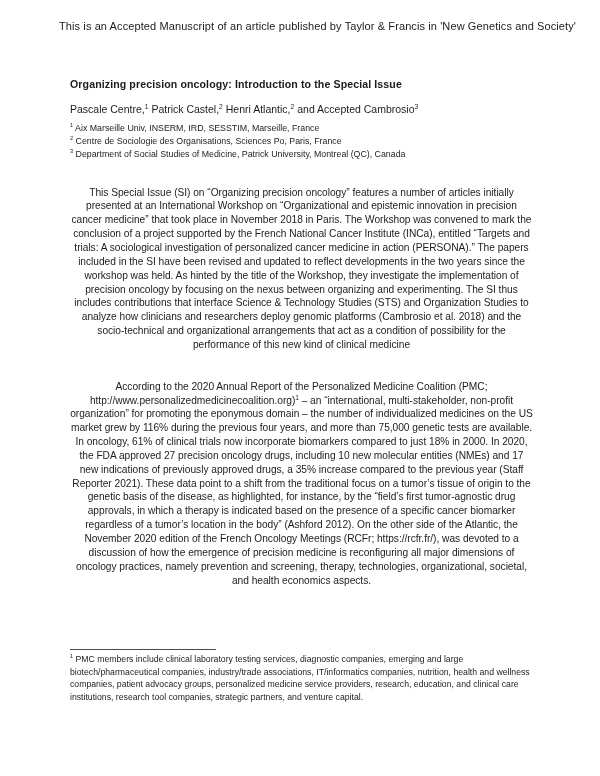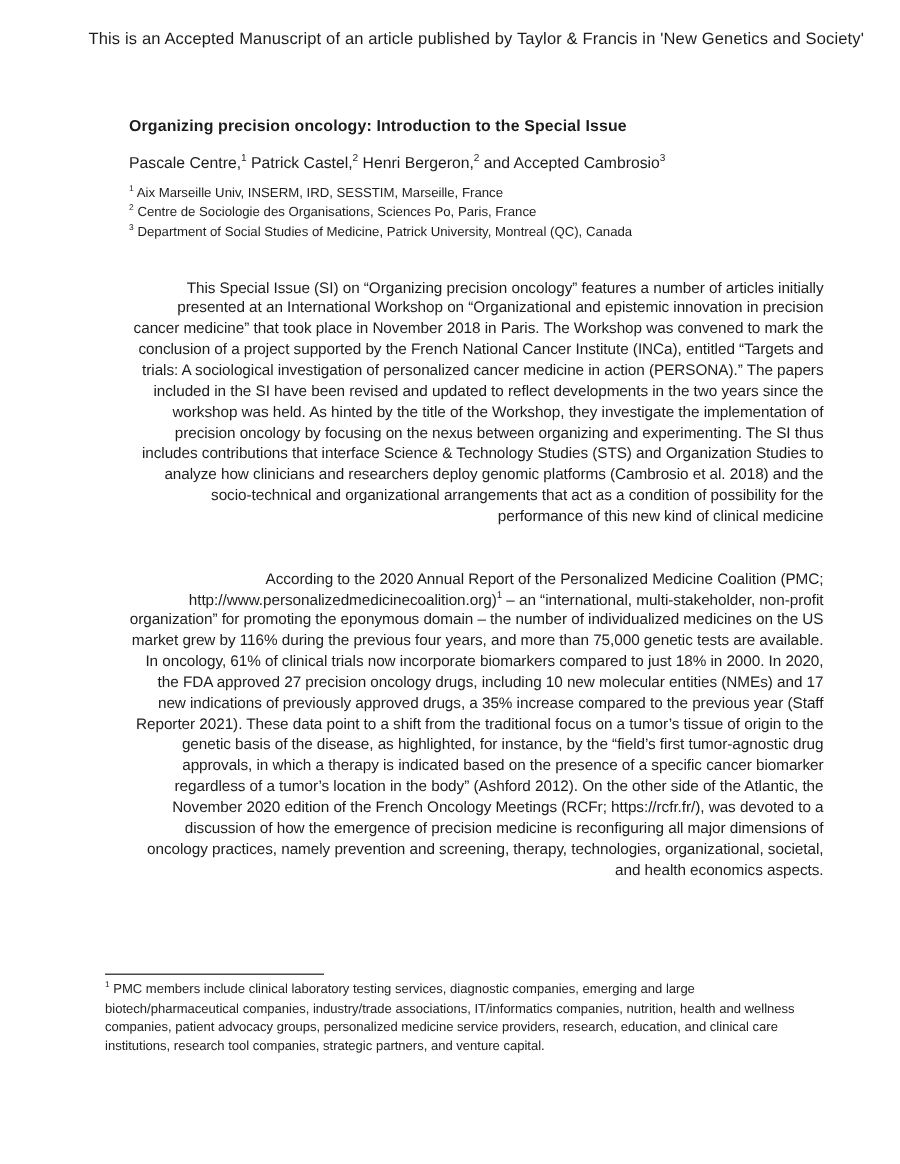--- a/index.html
+++ b/index.html
@@ -22,21 +22,21 @@
     top: 15px;
     width: 555px;
     font-size: 11px;
     line-height: 23px;
     letter-spacing: 0.1px;
     color: #1c1c1c;
     margin-left: 32px;
   }
   .content {
     position: absolute;
-    left: 86px;
+    left: 70px;
     top: 70px;
     width: 463px;
     color: #1c1c1c;
   }
   .article-title {
     margin: 8px 0 0 0;
     font-size: 10.6px;
     font-weight: bold;
     letter-spacing: 0.1px;
   }
@@ -52,21 +52,21 @@
   .affiliations {
     margin-top: 7px;
     font-size: 8.8px;
     line-height: 13.2px;
   }
   .affiliation { white-space: nowrap; }
   .body-para {
     font-size: 10.2px;
     line-height: 13.85px;
     letter-spacing: -0.03px;
-    text-align: right;
+    text-align: center;
   }
   .para-1 { margin-top: 24px; }
   .para-2 { margin-top: 28px; }
   .footnote-block {
     position: absolute;
     left: 70px;
     top: 649px;
     width: 462px;
   }
   .footnote-separator {
@@ -87,21 +87,21 @@
 <div class="page">
 
   <div class="notice">
     <div>This is an Accepted Manuscript of an article published by Taylor &amp; Francis in 'New Genetics and Society'</div>
   </div>
 
   <div class="content">
 
     <h1 class="article-title">Organizing precision oncology: Introduction to the Special Issue</h1>
 
-    <div class="byline"><span><span>Pascale Centre,</span><sup>1</sup></span><span><span> Patrick Castel,</span><sup>2</sup></span><span><span> Henri Bergeron,</span><sup>2</sup></span><span><span> and Accepted Cambrosio</span><sup>3</sup></span></div>
+    <div class="byline"><span><span>Pascale Centre,</span><sup>1</sup></span><span><span> Patrick Castel,</span><sup>2</sup></span><span><span> Henri Atlantic,</span><sup>2</sup></span><span><span> and Accepted Cambrosio</span><sup>3</sup></span></div>
 
     <div class="affiliations">
       <div class="affiliation"><sup>1</sup><span> Aix Marseille Univ, INSERM, IRD, SESSTIM, Marseille, France</span></div>
       <div class="affiliation"><sup>2</sup><span> Centre de Sociologie des Organisations, Sciences Po, Paris, France</span></div>
       <div class="affiliation"><sup>3</sup><span> Department of Social Studies of Medicine, Patrick University, Montreal (QC), Canada</span></div>
     </div>
 
     <p class="body-para para-1">This Special Issue (SI) on “Organizing precision oncology” features a number of articles initially presented at an International Workshop on “Organizational and epistemic innovation in precision cancer medicine” that took place in November 2018 in Paris. The Workshop was convened to mark the conclusion of a project supported by the French National Cancer Institute (INCa), entitled “Targets and trials: A sociological investigation of personalized cancer medicine in action (PERSONA).” The papers included in the SI have been revised and updated to reflect developments in the two years since the workshop was held. As hinted by the title of the Workshop, they investigate the implementation of precision oncology by focusing on the nexus between organizing and experimenting. The SI thus includes contributions that interface Science &amp; Technology Studies (STS) and Organization Studies to analyze how clinicians and researchers deploy genomic platforms (Cambrosio et al. 2018) and the socio-technical and organizational arrangements that act as a condition of possibility for the performance of this new kind of clinical medicine</p>
 
     <p class="body-para para-2"><span>According to the 2020 Annual Report of the Personalized Medicine Coalition (PMC; http://www.personalizedmedicinecoalition.org)</span><sup>1</sup><span> – an “international, multi-stakeholder, non-profit organization” for promoting the eponymous domain – the number of individualized medicines on the US market grew by 116% during the previous four years, and more than 75,000 genetic tests are available. In oncology, 61% of clinical trials now incorporate biomarkers compared to just 18% in 2000. In 2020, the FDA approved 27 precision oncology drugs, including 10 new molecular entities (NMEs) and 17 new indications of previously approved drugs, a 35% increase compared to the previous year (Staff Reporter 2021). These data point to a shift from the traditional focus on a tumor’s tissue of origin to the genetic basis of the disease, as highlighted, for instance, by the “field’s first tumor-agnostic drug approvals, in which a therapy is indicated based on the presence of a specific cancer biomarker regardless of a tumor’s location in the body” (Ashford 2012). On the other side of the Atlantic, the November 2020 edition of the French Oncology Meetings (RCFr; https://rcfr.fr/), was devoted to a discussion of how the emergence of precision medicine is reconfiguring all major dimensions of oncology practices, namely prevention and screening, therapy, technologies, organizational, societal, and health economics aspects.</span></p>

